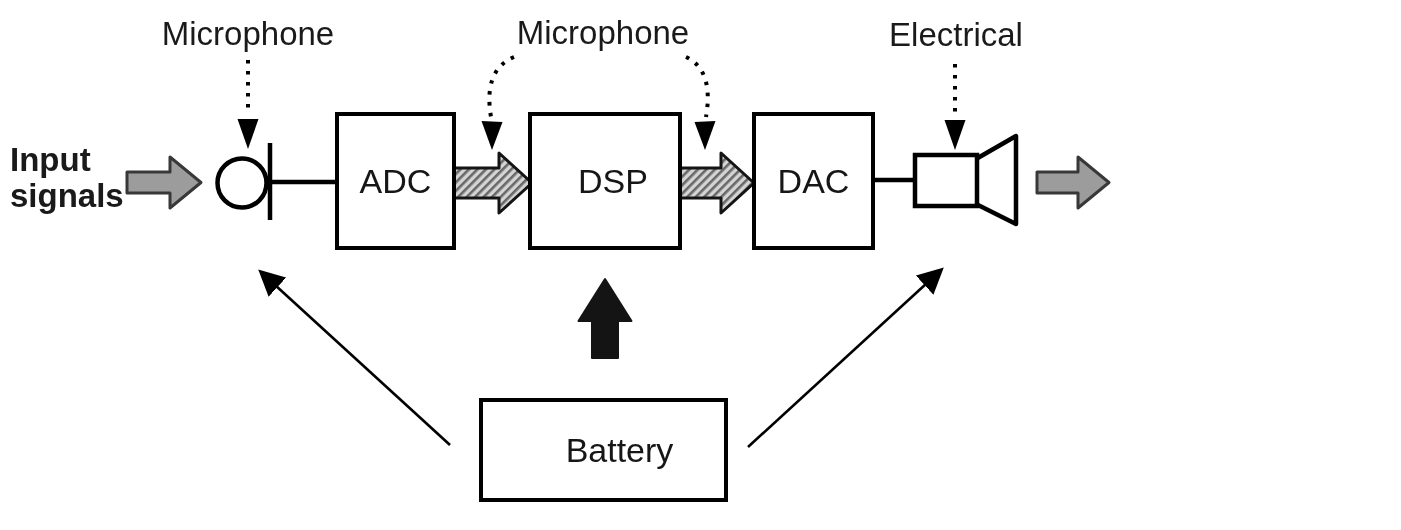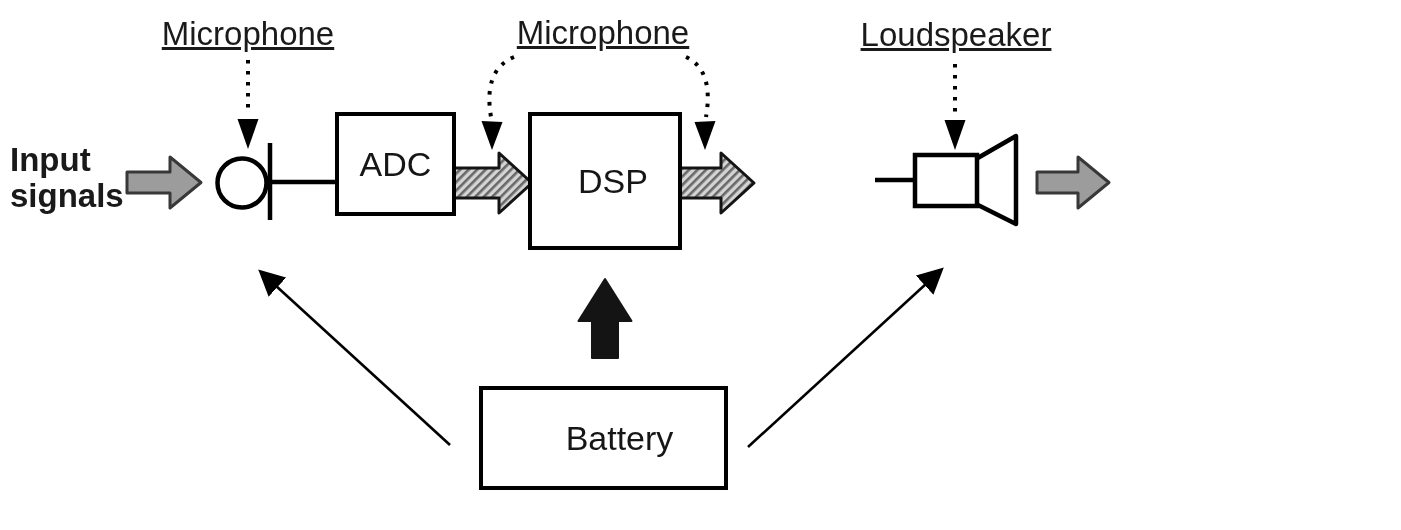--- a/index.html
+++ b/index.html
@@ -17,21 +17,21 @@
     width: 1401px; height: 530px;
     display: block;
   }
   .lbl {
     position: absolute;
     color: #1a1a1a;
     font-size: 33px;
     line-height: 36px;
     white-space: nowrap;
   }
-  .lbl.center { text-align: center; text-decoration: underline; }
+  .lbl.center { text-align: center; }
   .box {
     position: absolute;
     box-sizing: border-box;
     border: 4.5px solid #000000;
     background: #ffffff;
     display: flex;
     align-items: center;
     justify-content: center;
     font-size: 34px;
     color: #161616;
@@ -108,42 +108,45 @@
     </g>
 
     <g>
       <line x1="450" y1="445" x2="263" y2="274" stroke="#000000" stroke-width="2.6" marker-end="url(#ah)"></line>
     </g>
     <g>
       <line x1="748" y1="447" x2="939" y2="272" stroke="#000000" stroke-width="2.6" marker-end="url(#ah)"></line>
     </g>
   </svg>
 
-  <div class="box" style="left:335px; top:112px; width:121px; height:104px;">
+  <div class="box" style="left:335px; top:112px; width:121px; height:138px;">
     <span>ADC</span>
   </div>
 
   <div class="box" style="left:528px; top:112px; width:154px; height:138px;padding-left:16px;">
     <span>DSP</span>
   </div>
 
+  <div class="box" style="left:752px; top:112px; width:123px; height:138px;">
+    <span>DAC</span>
+  </div>
 
-  <div class="box" style="left:479px; top:386px; width:249px; height:104px;padding-left:32px;">
+  <div class="box" style="left:479px; top:398px; width:249px; height:104px;padding-left:32px;">
     <span>Battery</span>
   </div>
 
   <div class="lbl" style="left:10px; top:142px;font-weight:bold;">
     <div>Input</div>
     <div>signals</div>
   </div>
 
   <div class="lbl center" style="left:138px; top:16px; width:220px;">Microphone</div>
 
   <div class="lbl center" style="left:503px; top:15px; width:200px;">
     <div>Microphone</div>
   </div>
 
-  <div class="lbl center" style="left:846px; top:17px; width:220px;">Loudspeaker</div>
+  <div class="lbl center" style="left:846px; top:17px; width:220px;">Electrical</div>
 
   <div class="lbl center" style="left:1108px; top:148px; width:280px;">
   </div>
 
 </div>
 
 </body></html>

